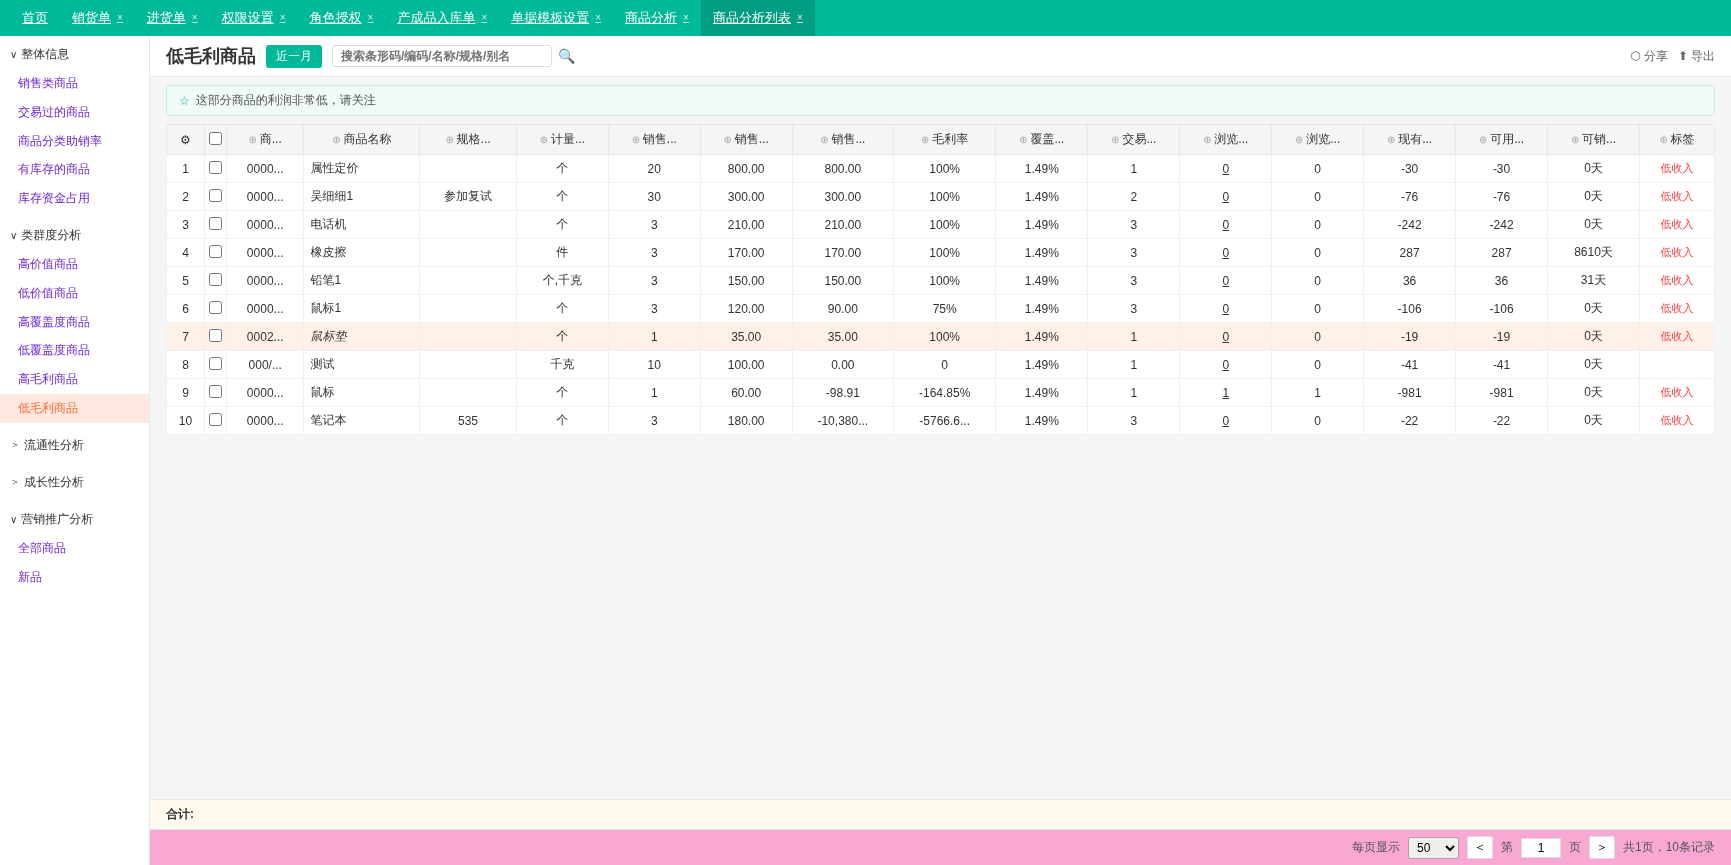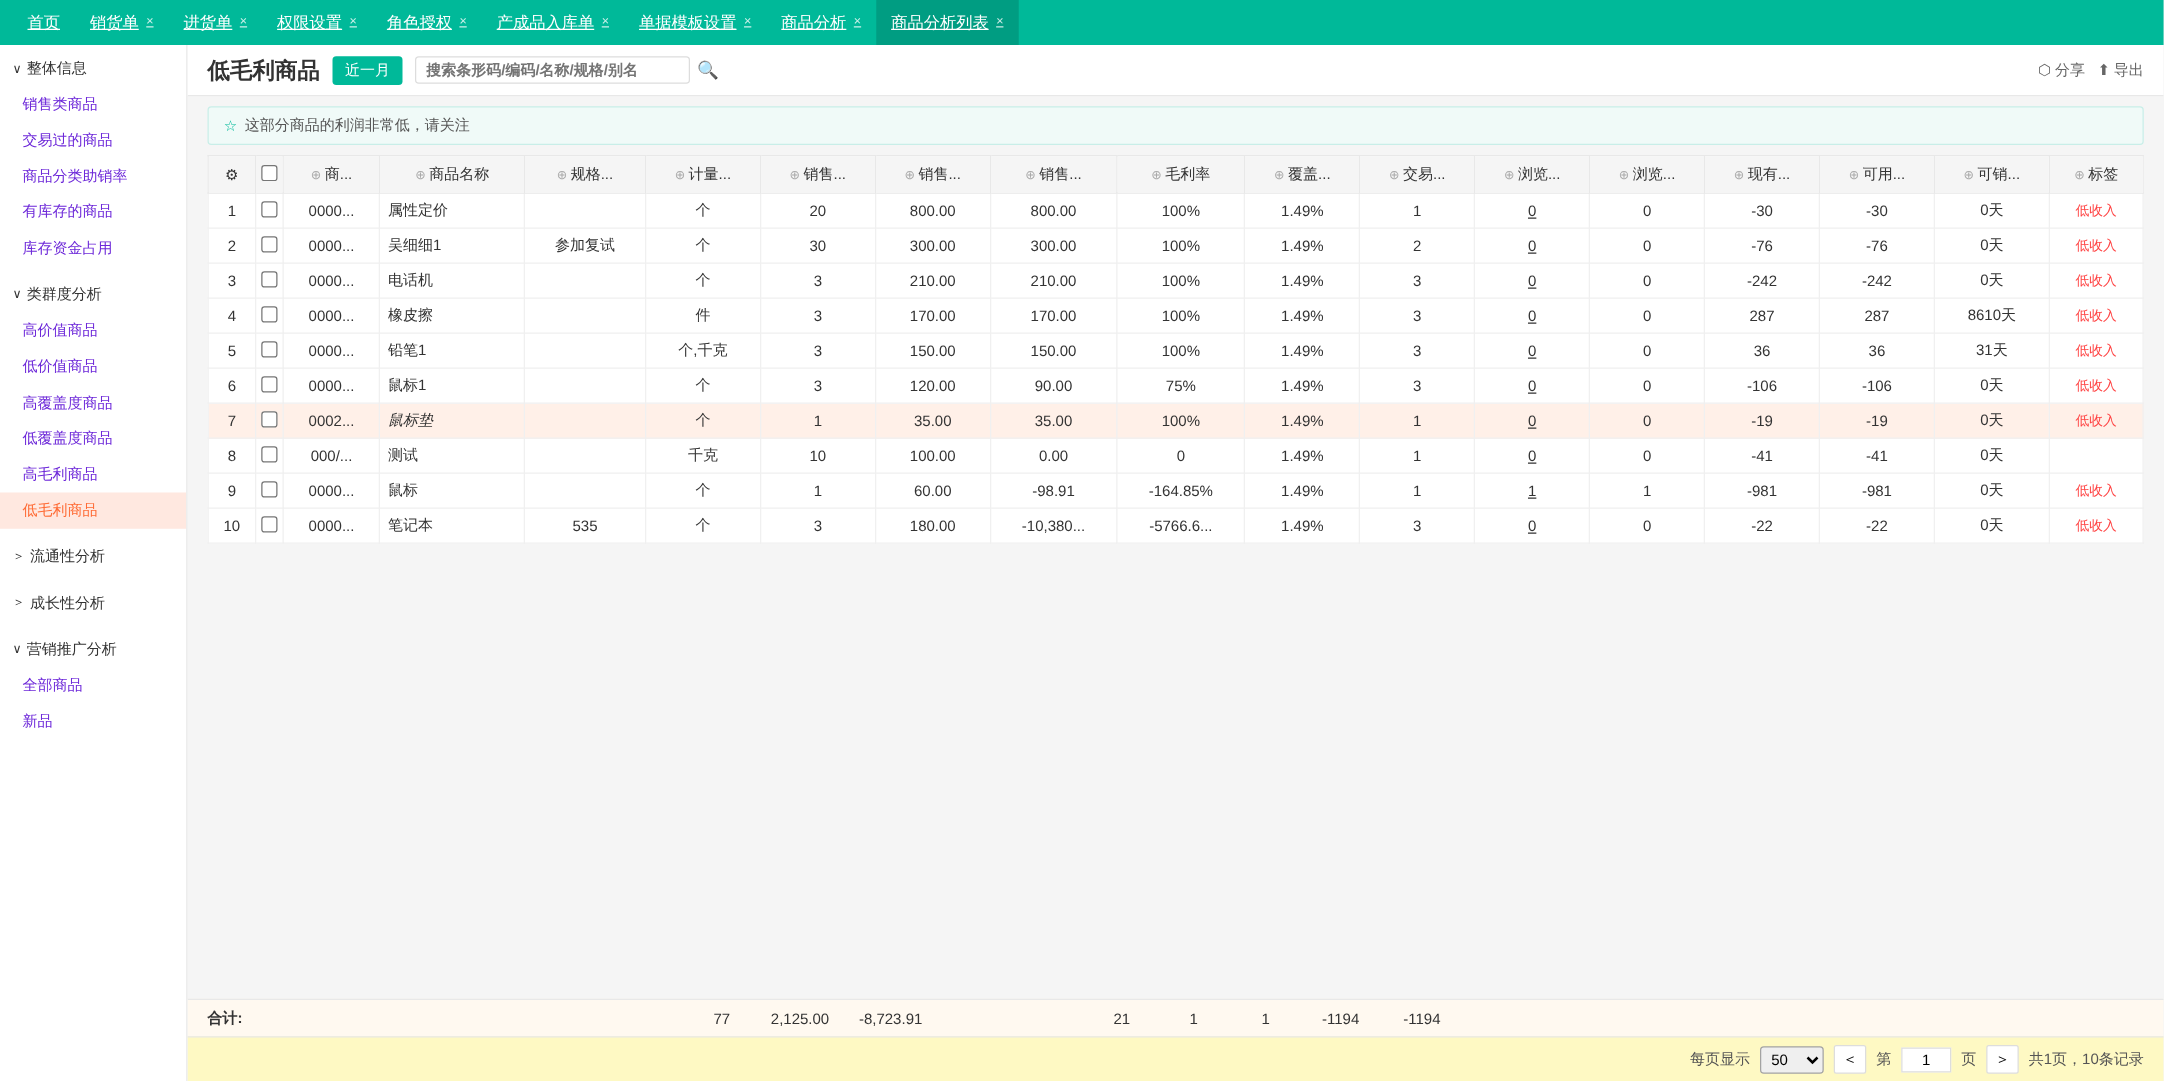--- a/index.html
+++ b/index.html
@@ -210,21 +210,21 @@
       color: #333;
     }
     .summary-label {
       font-weight: bold;
       margin-right: 20px;
       width: 60px;
     }
 
     
     .pagination-bar {
-      background: #fef9c3;
+      background: #f9a8d4;
       border-top: 1px solid #e8e8e8;
       padding: 6px 16px;
       display: flex;
       align-items: center;
       justify-content: flex-end;
       gap: 8px;
       font-size: 12px;
       color: #555;
     }
     .per-page-select {
@@ -595,44 +595,20 @@
       <td>-22</td>
       <td class="tag-days-red">0天</td>
       <td><span class="tag-low-income">低收入</span></td>
     </tr>
           </tbody>
       </table>
     </div>
 
     <div class="footer-summary">
       <span class="summary-label">合计:</span>
-      <table style="border-collapse:collapse; font-size:12px;">
-        <tbody>
-            <tr>
-          <td style="width:24px;border:none;"></td>
-          <td style="width:20px;border:none;"></td>
-          <td style="width:60px;border:none;"></td>
-          <td style="width:90px;border:none;"></td>
-          <td style="width:50px;border:none;"></td>
-          <td style="width:60px;border:none;"></td>
-          <td style="width:55px;text-align:center;border:none;">77</td>
-          <td style="width:70px;text-align:center;border:none;">2,125.00</td>
-          <td style="width:75px;text-align:center;border:none;">-8,723.91</td>
-          <td style="width:60px;border:none;"></td>
-          <td style="width:60px;border:none;"></td>
-          <td style="width:55px;text-align:center;border:none;">21</td>
-          <td style="width:60px;text-align:center;border:none;">1</td>
-          <td style="width:55px;text-align:center;border:none;">1</td>
-          <td style="width:65px;text-align:center;border:none;">-1194</td>
-          <td style="width:65px;text-align:center;border:none;">-1194</td>
-          <td style="width:60px;border:none;"></td>
-          <td style="width:50px;border:none;"></td>
-        </tr>
-      </tbody>
-        </table>
     </div>
 
     <div class="pagination-bar">
       <span>每页显示</span>
       <select class="per-page-select">
         <option>50</option>
         <option>20</option>
         <option>100</option>
       </select>
       <button class="page-nav-btn">＜</button>

